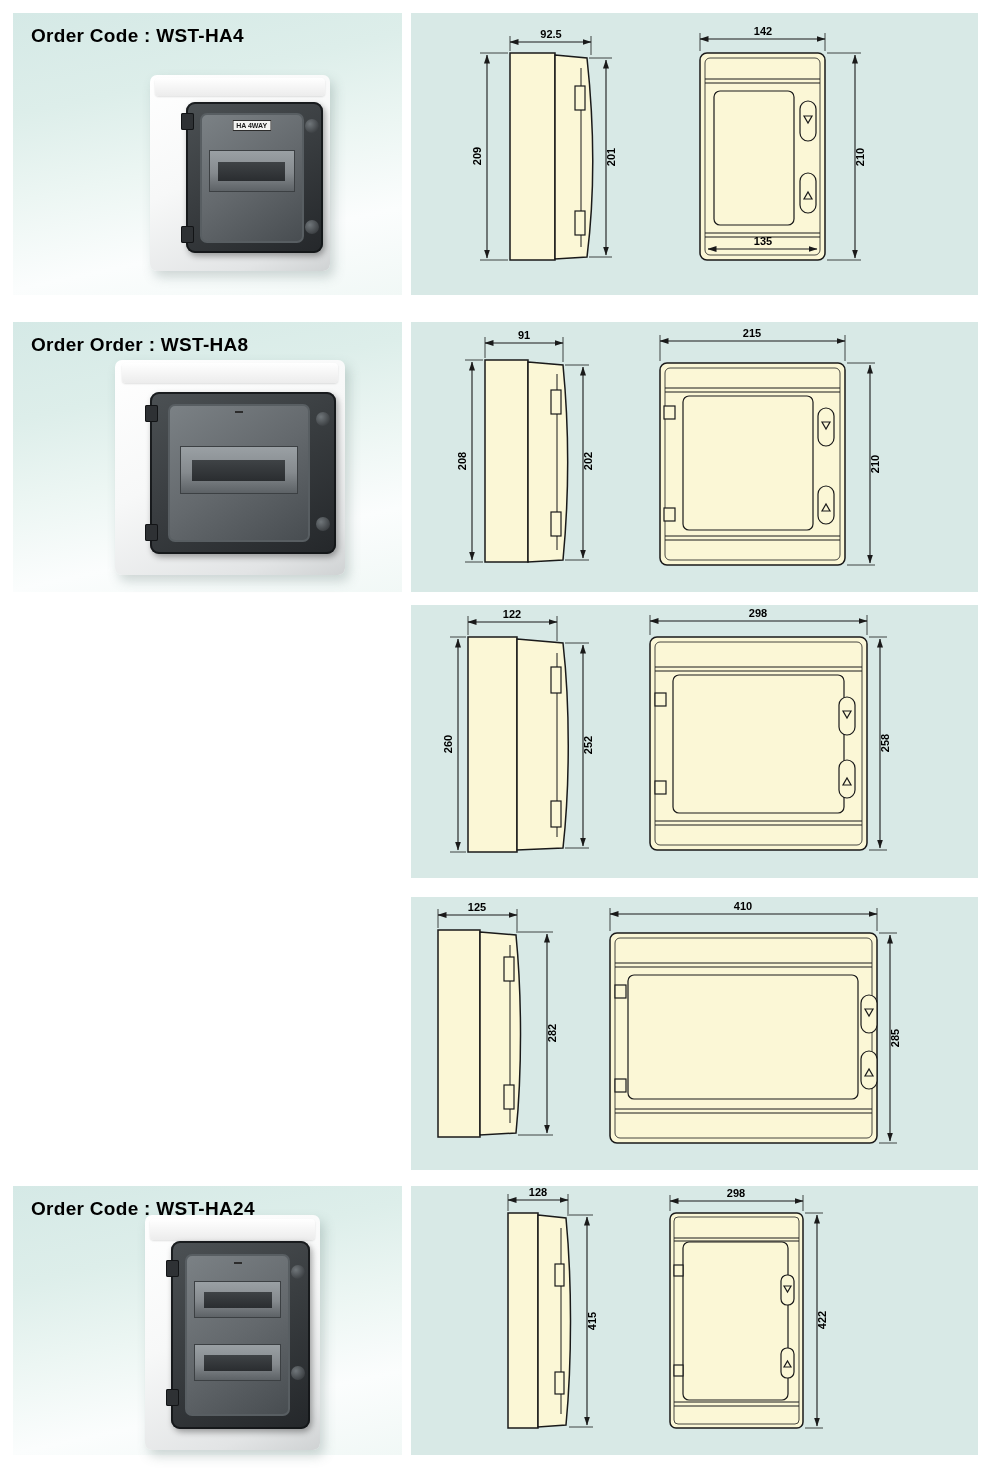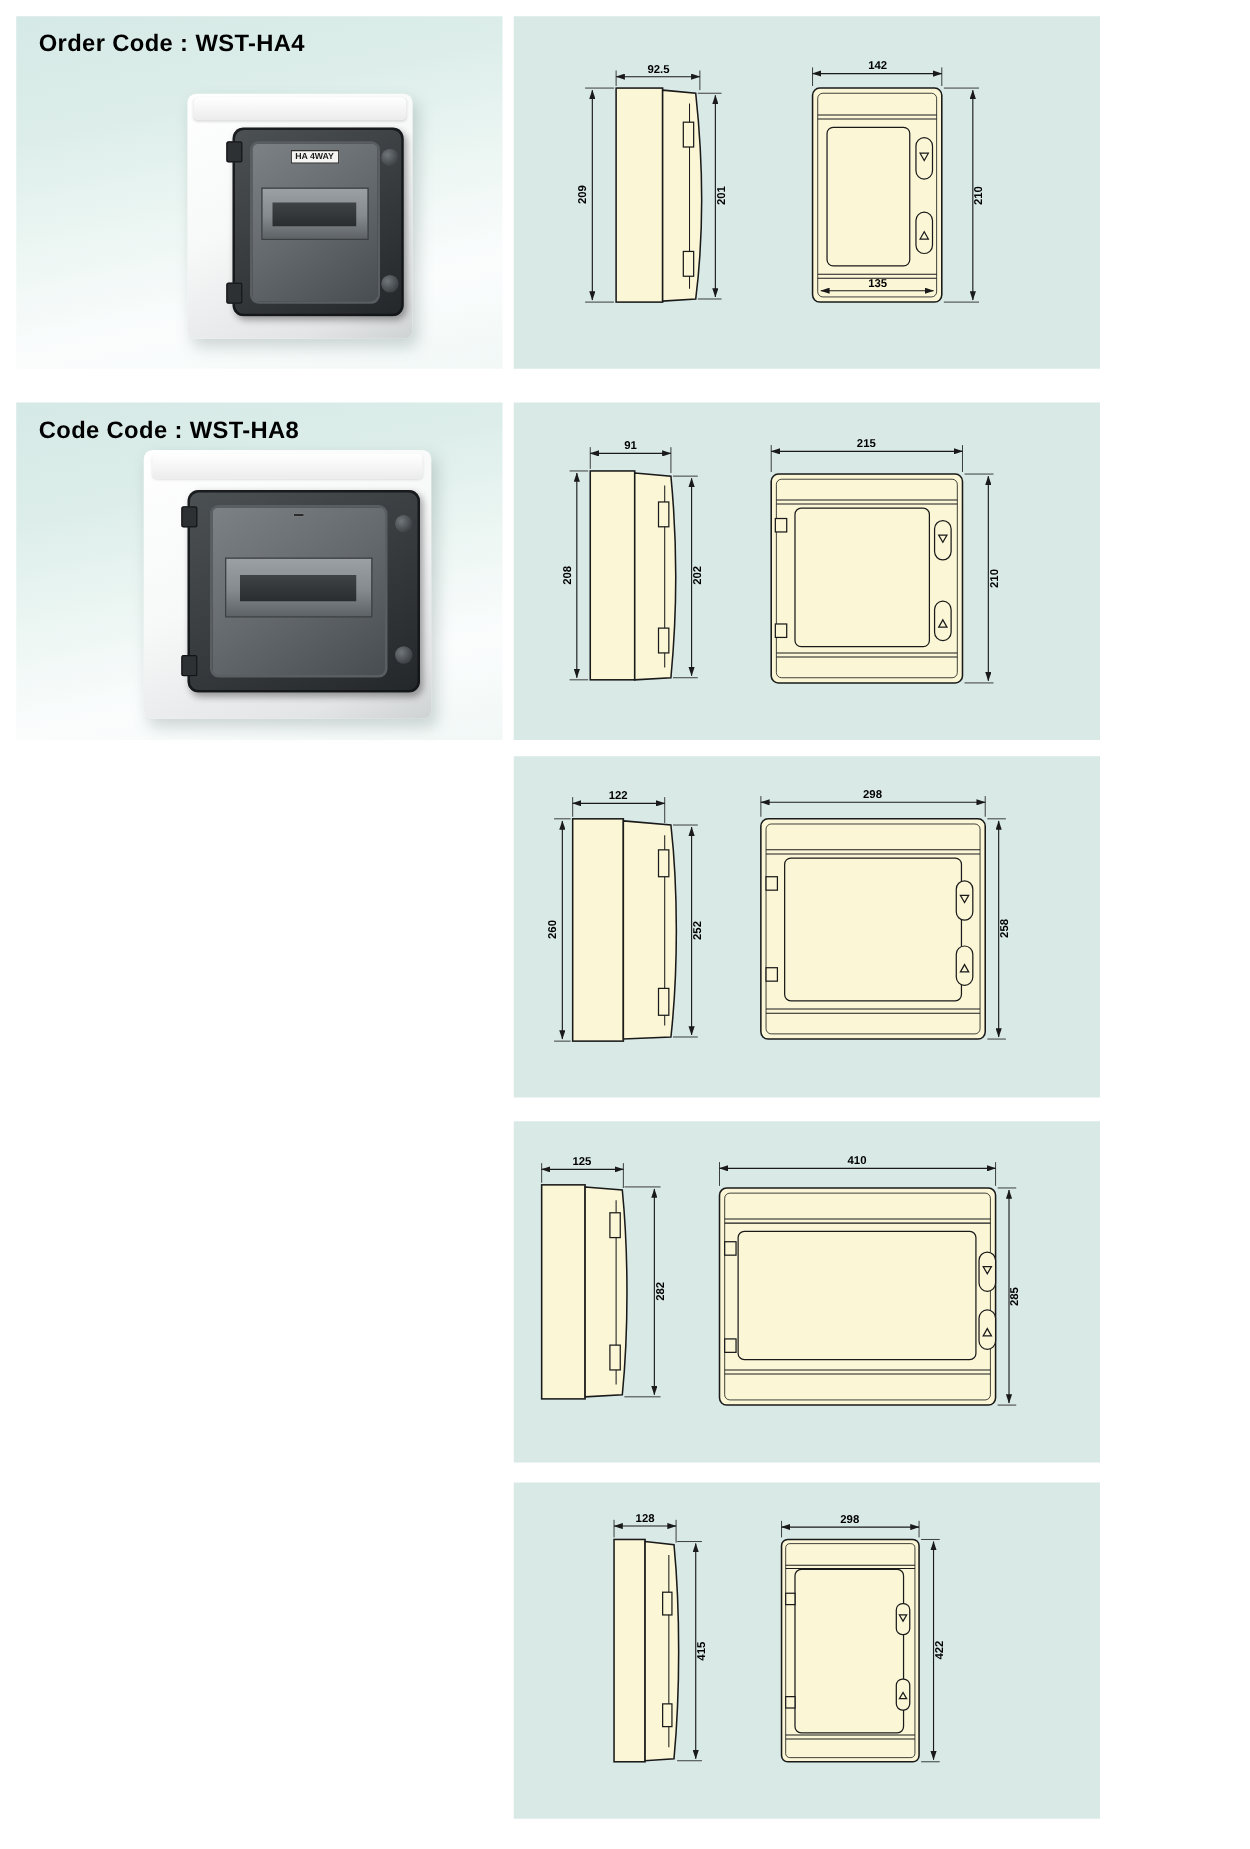--- a/index.html
+++ b/index.html
@@ -2,21 +2,21 @@
 <html><head>
 <meta charset="utf-8">
 <title>Catalog</title>
 <style>
   html,body{margin:0;padding:0;background:#ffffff;}
   .page{position:relative;width:1000px;height:1479px;background:#ffffff;overflow:hidden;
         font-family:"Liberation Sans",sans-serif;}
   .row{position:absolute;left:0;width:1000px;}
   .panel-left{position:absolute;left:13px;width:389px;top:0;height:100%;
       background:linear-gradient(168deg,#d5e9e6 0%,#ddeeea 28%,#ecf6f3 52%,#fbfdfd 76%,#f1f8f6 100%);}
-  .panel-right{position:absolute;left:411px;width:469px;top:0;height:100%;background:#d8e9e6;}
+  .panel-right{position:absolute;left:411px;width:567px;top:0;height:100%;background:#d8e9e6;}
   .order-code{position:absolute;top:12px;left:18px;margin:0;
       font:bold 19px/1.2 "Liberation Sans",sans-serif;color:#000;letter-spacing:.3px;}
 
   
   .photo{position:absolute;}
   .pbox{position:relative;width:100%;height:100%;border-radius:7px;
       background:linear-gradient(155deg,#ffffff 0%,#f7f8f8 45%,#e2e4e5 85%,#cfd2d3 100%);
       box-shadow:4px 6px 12px rgba(70,100,95,.25);}
   .plid{position:absolute;top:1.5%;left:3%;right:3%;height:9%;border-radius:4px;
       background:linear-gradient(180deg,#ffffff,#ececec);box-shadow:0 1px 2px rgba(0,0,0,.12);}
@@ -124,21 +124,21 @@
           <text class="dimtxt" x="453" y="144" text-anchor="middle" transform="rotate(-90 453 144)">210</text>
           <line class="dimline" x1="297" y1="236" x2="406" y2="236" marker-start="url(#ah1)" marker-end="url(#ah1)"></line>
           <text class="dimtxt" x="352" y="232" text-anchor="middle">135</text>
         </g>
       </svg>
     </div>
   </section>
 
   <section class="row" style="top:322px;height:270px;">
     <div class="panel-left">
-      <h2 class="order-code">Code Code : WST-HA8</h2>
+      <h2 class="order-code">Order Order : WST-HA8</h2>
       <div class="photo" style="left:102px;top:38px;width:230px;height:215px;">
         <div class="pbox">
           <div class="plid"></div>
           <div class="pdoor" style="top:15%;bottom:10%;left:15%;right:4%;">
             <div class="pdframe">
               <div class="plabel"></div>
               <div class="pwindow" style="top:30%;height:34%;">
                   <div class="pbreaker"></div>
                 </div>
             </div>
@@ -301,20 +301,43 @@
           <line class="thin" x1="468" y1="36" x2="486" y2="36"></line>
           <line class="thin" x1="468" y1="246" x2="486" y2="246"></line>
           <line class="dimline" x1="479" y1="38" x2="479" y2="244" marker-start="url(#ah4)" marker-end="url(#ah4)"></line>
           <text class="dimtxt" x="488" y="141" text-anchor="middle" transform="rotate(-90 488 141)">285</text>
         </g>
       </svg>
     </div>
   </section>
 
   <section class="row" style="top:1186px;height:269px;">
+    <div class="panel-left">
+      <h2 class="order-code">Order Code : WST-HA24</h2>
+      <div class="photo" style="left:132px;top:29px;width:175px;height:235px;">
+        <div class="pbox">
+          <div class="plid"></div>
+          <div class="pdoor" style="top:11%;bottom:9%;left:15%;right:6%;">
+            <div class="pdframe">
+              <div class="plabel"></div>
+              <div class="pwindow" style="top:16%;height:22%;">
+                  <div class="pbreaker"></div>
+                </div>
+              <div class="pwindow" style="top:56%;height:22%;">
+                  <div class="pbreaker"></div>
+                </div>
+            </div>
+            <span class="phinge" style="top:10%;"></span>
+            <span class="phinge" style="bottom:12%;"></span>
+            <span class="platch" style="top:13%;"></span>
+            <span class="platch" style="bottom:26%;"></span>
+          </div>
+        </div>
+      </div>
+    </div>
     <div class="panel-right">
       <svg class="draw" viewBox="0 0 567 269">
         <defs>
           <marker id="ah5" markerUnits="userSpaceOnUse" markerWidth="9" markerHeight="6" viewBox="0 0 9 6" refX="8.5" refY="3" orient="auto-start-reverse">
               <path d="M0 0 L9 3 L0 6 Z" fill="#1a1a1a"></path>
             </marker>
         </defs>
         <g>
           <rect class="shape" x="97" y="27" width="30" height="215"></rect>
           <path class="shape" d="M127 29 L155 32 C161 95 161 175 155 239 L127 241 Z"></path>

